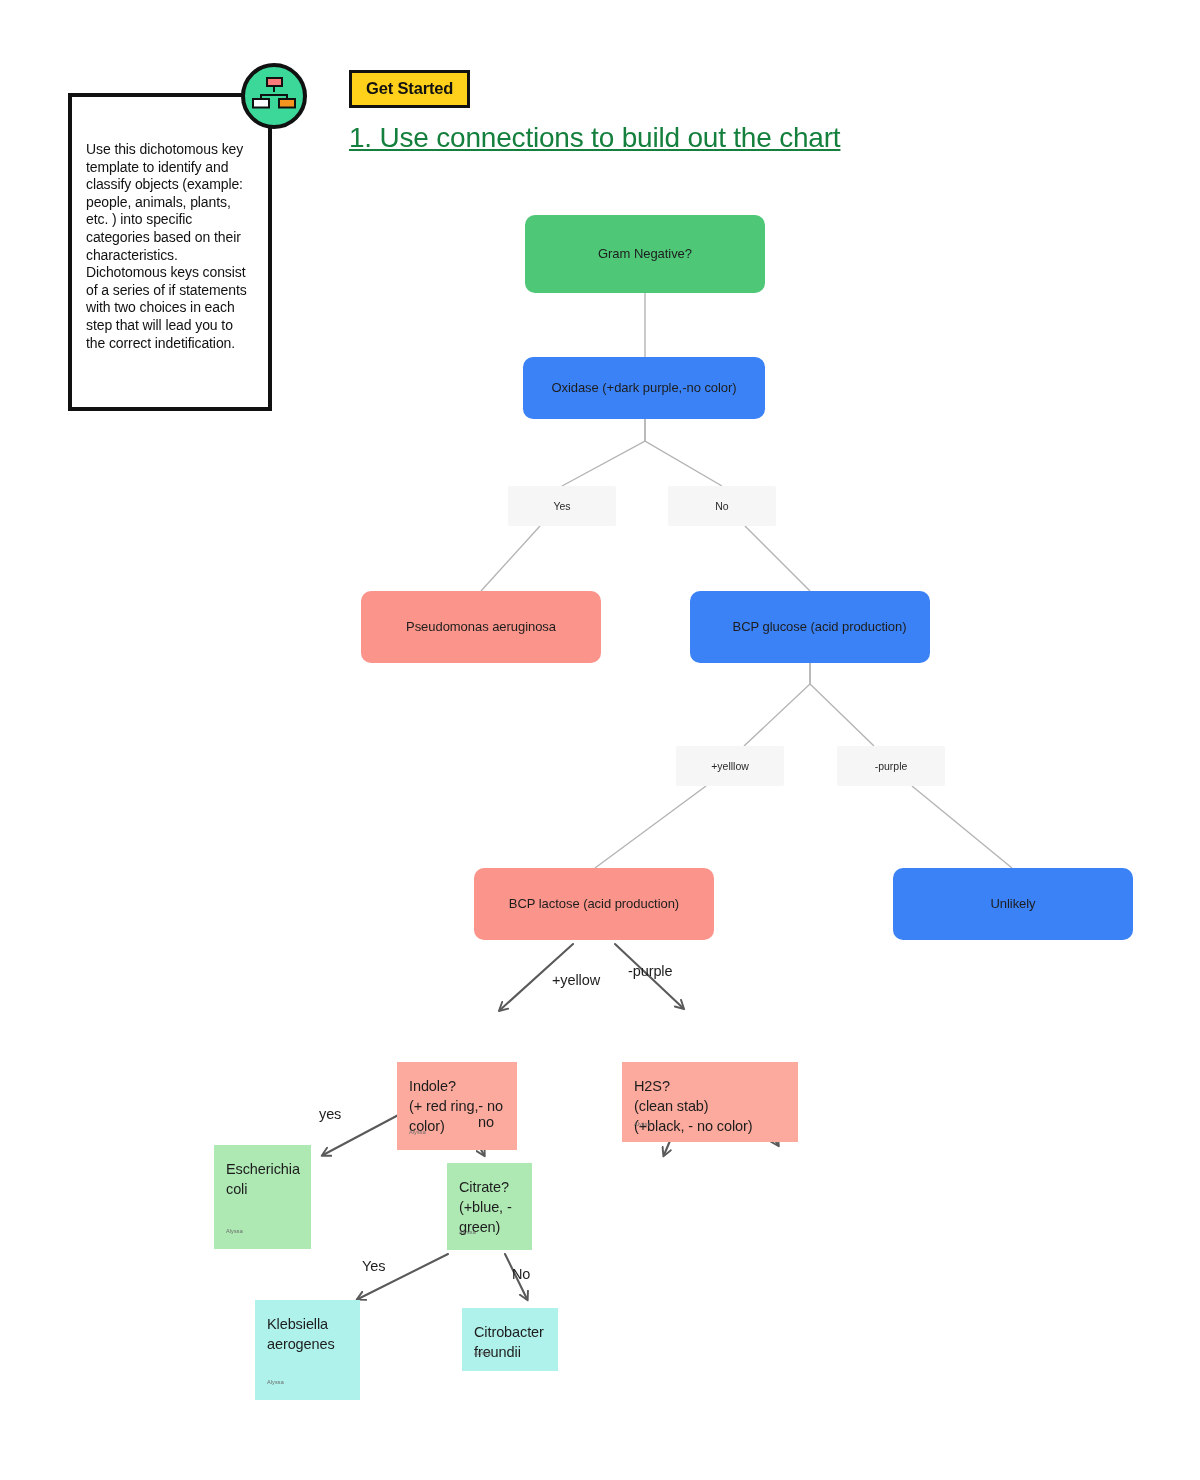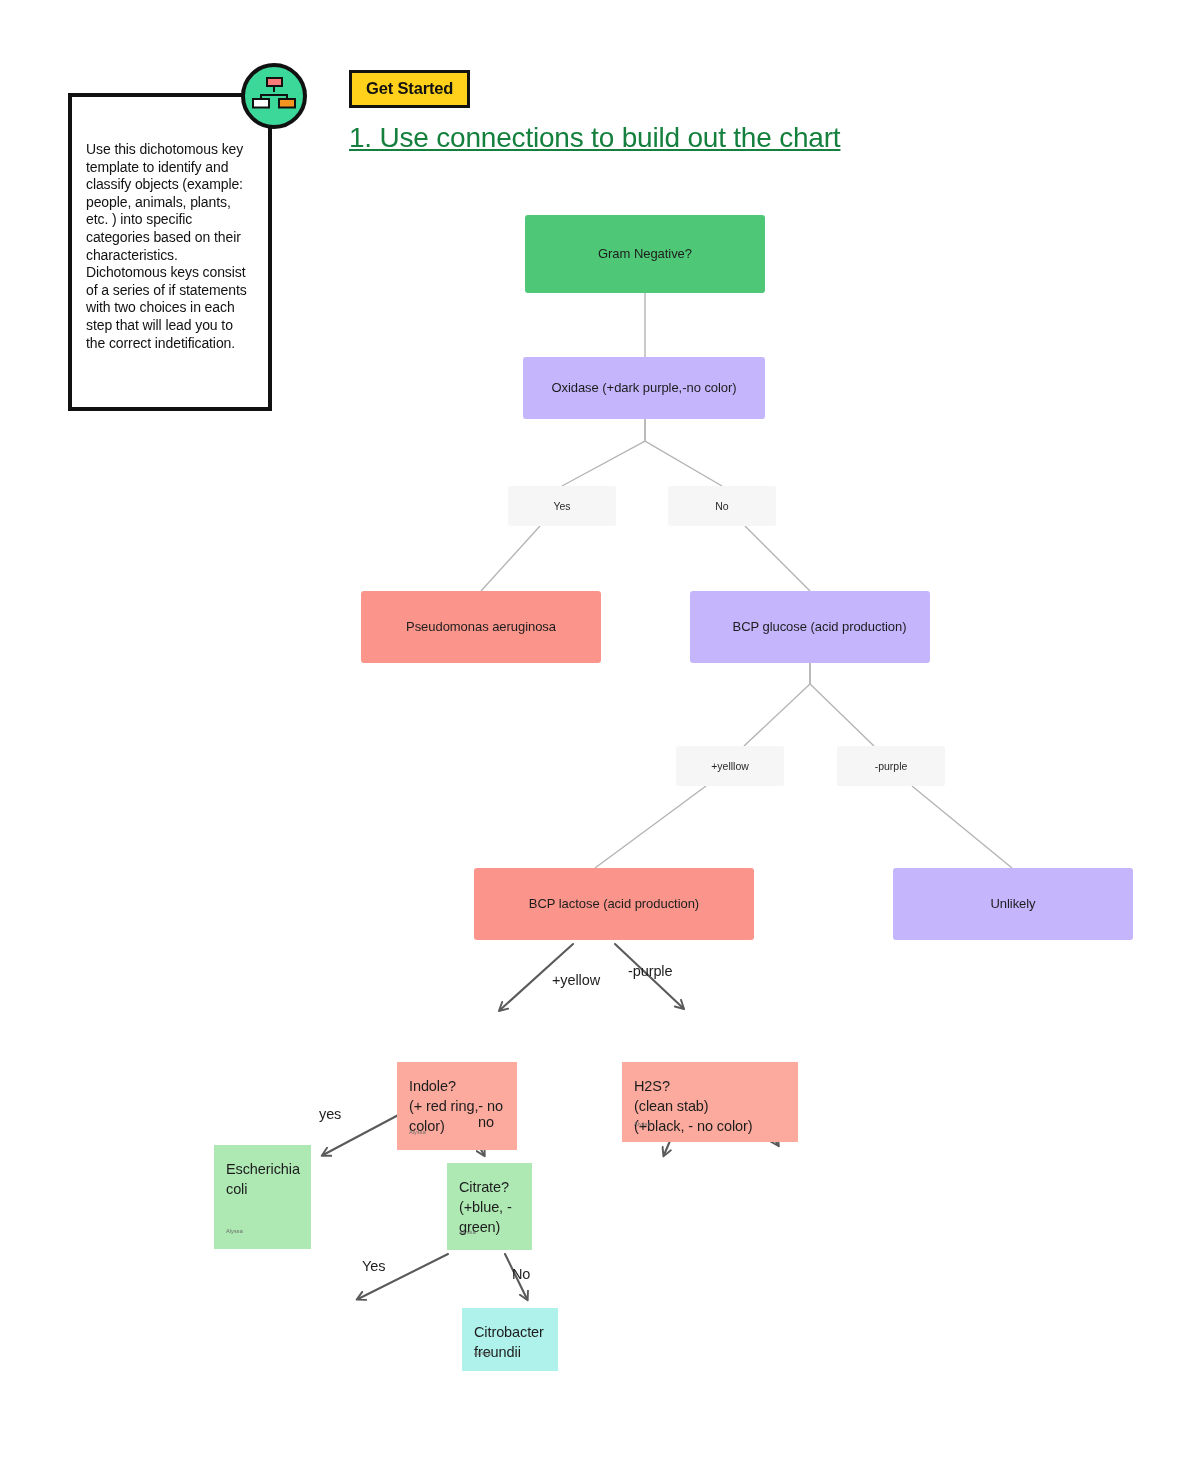--- a/index.html
+++ b/index.html
@@ -82,34 +82,34 @@
     color: #15803d;
     letter-spacing: -0.2px;
     white-space: nowrap;
     text-decoration: underline;
   }
 
   
   .node {
     position: absolute;
     box-sizing: border-box;
-    border-radius: 3px;
+    border-radius: 10px;
     display: flex;
     align-items: center;
     justify-content: center;
     text-align: center;
     font-size: 13px;
     color: #1d1d1d;
     letter-spacing: -0.05px;
     line-height: 1.35;
     padding: 4px 10px;
     z-index: 2;
   }
   .node.green   { background: #4ec777; }
-  .node.purple  { background: #c4b5fd; }
+  .node.purple  { background: #3b82f6; }
   .node.salmon  { background: #fb958b; }
 
   
   .chip {
     position: absolute;
     box-sizing: border-box;
     background: #f6f6f6;
     border-radius: 2px;
     display: flex;
     align-items: center;
@@ -229,21 +229,21 @@
   </div>
 
   <div class="node salmon" style="left:361px;top:591px;width:240px;height:72px;">
     <span>Pseudomonas aeruginosa</span>
   </div>
 
   <div class="node purple" style="left:690px;top:591px;width:240px;height:72px;padding-left:29px;">
     <span>BCP glucose (acid production)</span>
   </div>
 
-  <div class="node salmon" style="left:474px;top:868px;width:280px;height:72px;">
+  <div class="node salmon" style="left:474px;top:868px;width:240px;height:72px;">
     <span>BCP lactose (acid production)</span>
   </div>
 
   <div class="node purple" style="left:893px;top:868px;width:240px;height:72px;">
     <span>Unlikely</span>
   </div>
 
   <div class="chip" style="left:508px;top:486px;width:108px;height:40px;">
     <span>Yes</span>
   </div>
@@ -274,20 +274,24 @@
     <div class="body">Escherichia coli</div>
     <div class="author">Alyssa</div>
   </div>
 
   <div class="sticky mint" style="left:447px;top:1163px;width:85px;height:87px;">
     <div class="body">Citrate?
 (+blue, - green)</div>
     <div class="author">Alyssa</div>
   </div>
 
+  <div class="sticky cyan" style="left:255px;top:1300px;width:105px;height:100px;">
+    <div class="body">Klebsiella aerogenes</div>
+    <div class="author">Alyssa</div>
+  </div>
 
   <div class="sticky cyan" style="left:462px;top:1308px;width:96px;height:63px;">
     <div class="body">Citrobacter freundii</div>
     <div class="author">Alyssa</div>
   </div>
 
   <div class="edge-label" style="left:552px;top:972px;">+yellow</div>
   <div class="edge-label" style="left:628px;top:963px;">-purple</div>
   <div class="edge-label" style="left:319px;top:1106px;">yes</div>
   <div class="edge-label" style="left:478px;top:1114px;">no</div>

